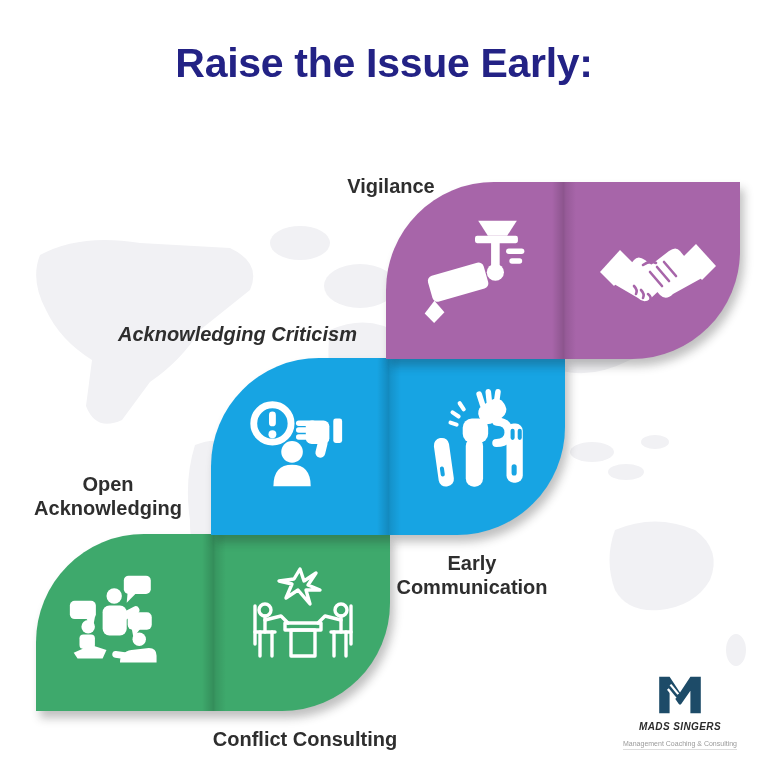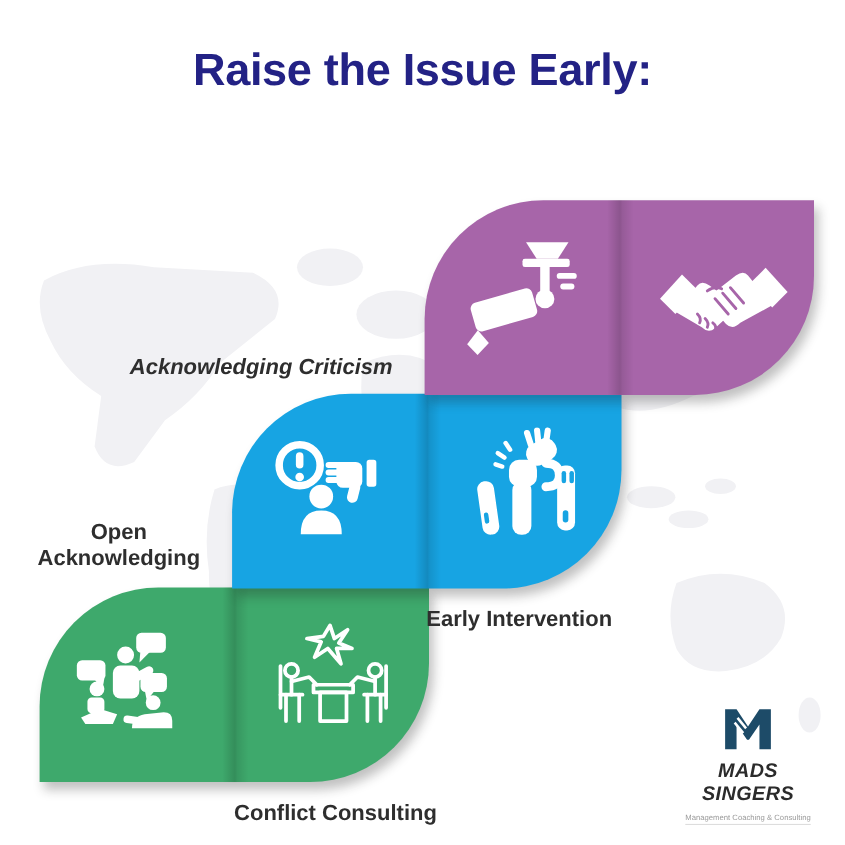--- a/index.html
+++ b/index.html
@@ -19,21 +19,21 @@
   .icon-left{left:30px;}
   .icon-right{left:212px;}
   .lbl{position:absolute;z-index:5;color:#2e2e2e;font-weight:bold;font-size:20px;line-height:1.2;text-align:center;}
   .lbl-vigilance{left:322px;top:174px;width:138px;}
   .lbl-prompt{left:563px;top:366px;width:188px;}
   .lbl-acknowledging{left:118px;top:322px;width:250px;text-align:left;font-style:italic;}
   .lbl-early{left:382px;top:551px;width:180px;}
   .lbl-open{left:28px;top:472px;width:160px;}
   .lbl-conflict{left:205px;top:727px;width:200px;}
   .logo{position:absolute;right:18px;bottom:18px;width:140px;text-align:center;z-index:5;}
-  .logo-name{font-size:18px;font-weight:bold;font-style:italic;color:#2b2b2b;letter-spacing:0.4px;margin-top:0;}
+  .logo-name{font-size:10px;font-weight:bold;font-style:italic;color:#2b2b2b;letter-spacing:0.4px;margin-top:0;}
   .logo-tagline{font-size:7px;color:#9a9a9a;margin-top:2px;padding-bottom:2px;border-bottom:1px solid #dddddd;display:inline-block;}
 </style>
 </head>
 <body>
 
 <div class="canvas">
 
   <svg class="worldmap" width="768" height="768" viewBox="0 0 768 768">
     <g fill="#f1f1f4">
       <path d="M40,255 Q80,233 140,243 L230,248 Q262,263 250,290 L200,330 Q182,360 150,382 L122,420 Q96,432 86,406 L92,360 Q60,340 46,310 Q30,280 40,255 Z"></path>
@@ -185,22 +185,23 @@
           <path d="M93,54 L77,50 L70,57"></path>
           <path d="M103,40 L103,78"></path>
           <path d="M83,66 L103,66"></path>
           <path d="M86,66 L86,90"></path>
           <path d="M98,66 L98,90"></path>
         </g>
       </svg>
     </div>
   </div>
 
+  <div class="lbl lbl-vigilance">Vigilance</div>
   <div class="lbl lbl-acknowledging">Acknowledging Criticism</div>
-  <div class="lbl lbl-early">Early Intervention</div>
+  <div class="lbl lbl-early">Early Communication</div>
   <div class="lbl lbl-open">Open Acknowledging</div>
   <div class="lbl lbl-conflict">Conflict Consulting</div>
 
   <div class="logo">
     <svg width="52" height="44" viewBox="0 0 60 50">
       <polygon fill="#1D4B68" points="6,4 18,4 30,22 42,4 54,4 54,46 42,46 42,20 31,36 29,36 18,20 18,46 6,46"></polygon>
       <g stroke="#ffffff" stroke-width="2.6">
         <path d="M19,13 L28,24"></path>
         <path d="M16,18 L25,29"></path>
       </g>

